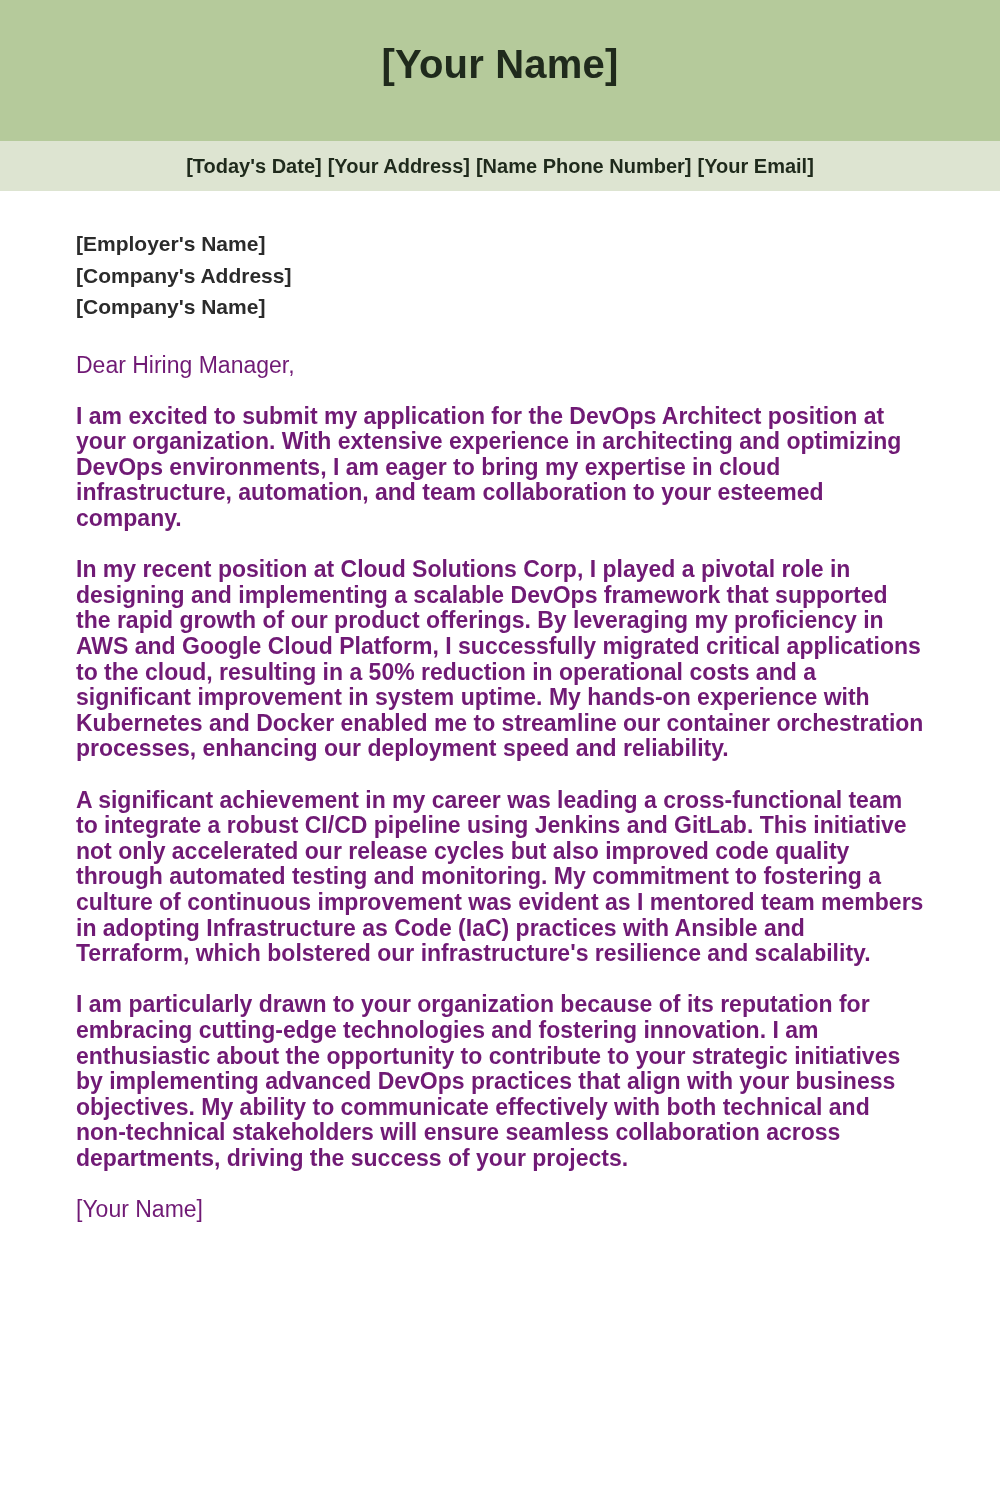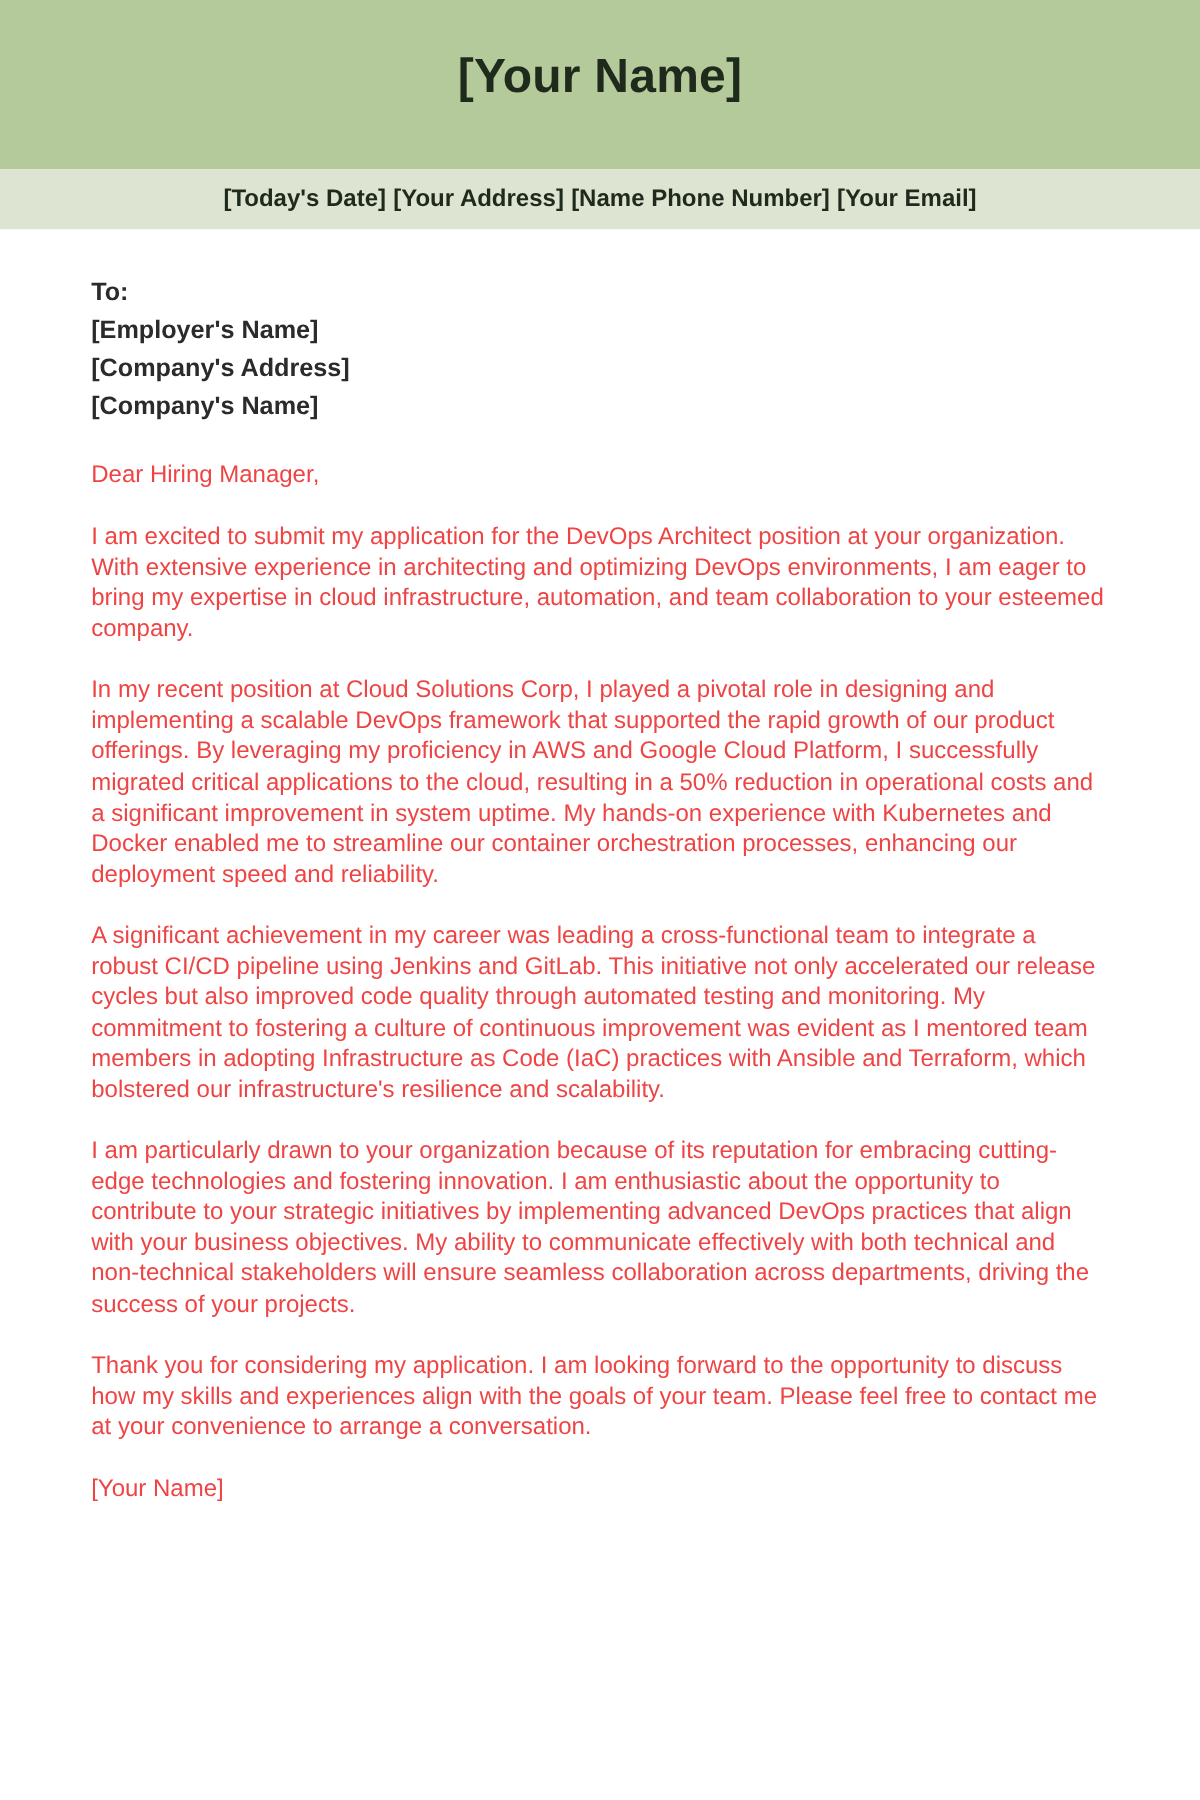--- a/index.html
+++ b/index.html
@@ -45,53 +45,51 @@
     }
     .recipient {
       font-weight: bold;
       font-size: 21px;
       line-height: 31.5px;
       color: #2b2b2b;
     }
     .recipient div { margin: 0; }
     p {
       margin: 0;
-      font-size: 20px;
+      font-size: 23px;
       line-height: 25.6px;
-      color: #ef4444;
+      color: #701a75;
     }
     .salutation { margin-top: 30px; }
-    .para { margin-top: 25.6px; }
+    .para { margin-top: 25.6px; font-weight: bold; }
     .closing { margin-top: 25.6px; }
     .signature { margin-top: 25.6px; }
   </style>
 </head>
 <body>
 
 <div class="header">
   <h1>[Your Name]</h1>
 </div>
 
 <div class="subheader">
   <span>[Today's Date]</span>
   <span>[Your Address]</span>
   <span>[Name Phone Number]</span>
   <span>[Your Email]</span>
 </div>
 
 <div class="content">
   <div class="recipient">
-    <div>To:</div>
     <div>[Employer's Name]</div>
     <div>[Company's Address]</div>
     <div>[Company's Name]</div>
   </div>
 
   <p class="salutation">Dear Hiring Manager,</p>
 
   <p class="para">I am excited to submit my application for the DevOps Architect position at your organization. With extensive experience in architecting and optimizing DevOps environments, I am eager to bring my expertise in cloud infrastructure, automation, and team collaboration to your esteemed company.</p>
   <p class="para">In my recent position at Cloud Solutions Corp, I played a pivotal role in designing and implementing a scalable DevOps framework that supported the rapid growth of our product offerings. By leveraging my proficiency in AWS and Google Cloud Platform, I successfully migrated critical applications to the cloud, resulting in a 50% reduction in operational costs and a significant improvement in system uptime. My hands-on experience with Kubernetes and Docker enabled me to streamline our container orchestration processes, enhancing our deployment speed and reliability.</p>
   <p class="para">A significant achievement in my career was leading a cross-functional team to integrate a robust CI/CD pipeline using Jenkins and GitLab. This initiative not only accelerated our release cycles but also improved code quality through automated testing and monitoring. My commitment to fostering a culture of continuous improvement was evident as I mentored team members in adopting Infrastructure as Code (IaC) practices with Ansible and Terraform, which bolstered our infrastructure's resilience and scalability.</p>
   <p class="para">I am particularly drawn to your organization because of its reputation for embracing cutting-edge technologies and fostering innovation. I am enthusiastic about the opportunity to contribute to your strategic initiatives by implementing advanced DevOps practices that align with your business objectives. My ability to communicate effectively with both technical and non-technical stakeholders will ensure seamless collaboration across departments, driving the success of your projects.</p>
-  <p class="para">Thank you for considering my application. I am looking forward to the opportunity to discuss how my skills and experiences align with the goals of your team. Please feel free to contact me at your convenience to arrange a conversation.</p>
 
   <p class="signature">[Your Name]</p>
 </div>
 
 </body></html>

